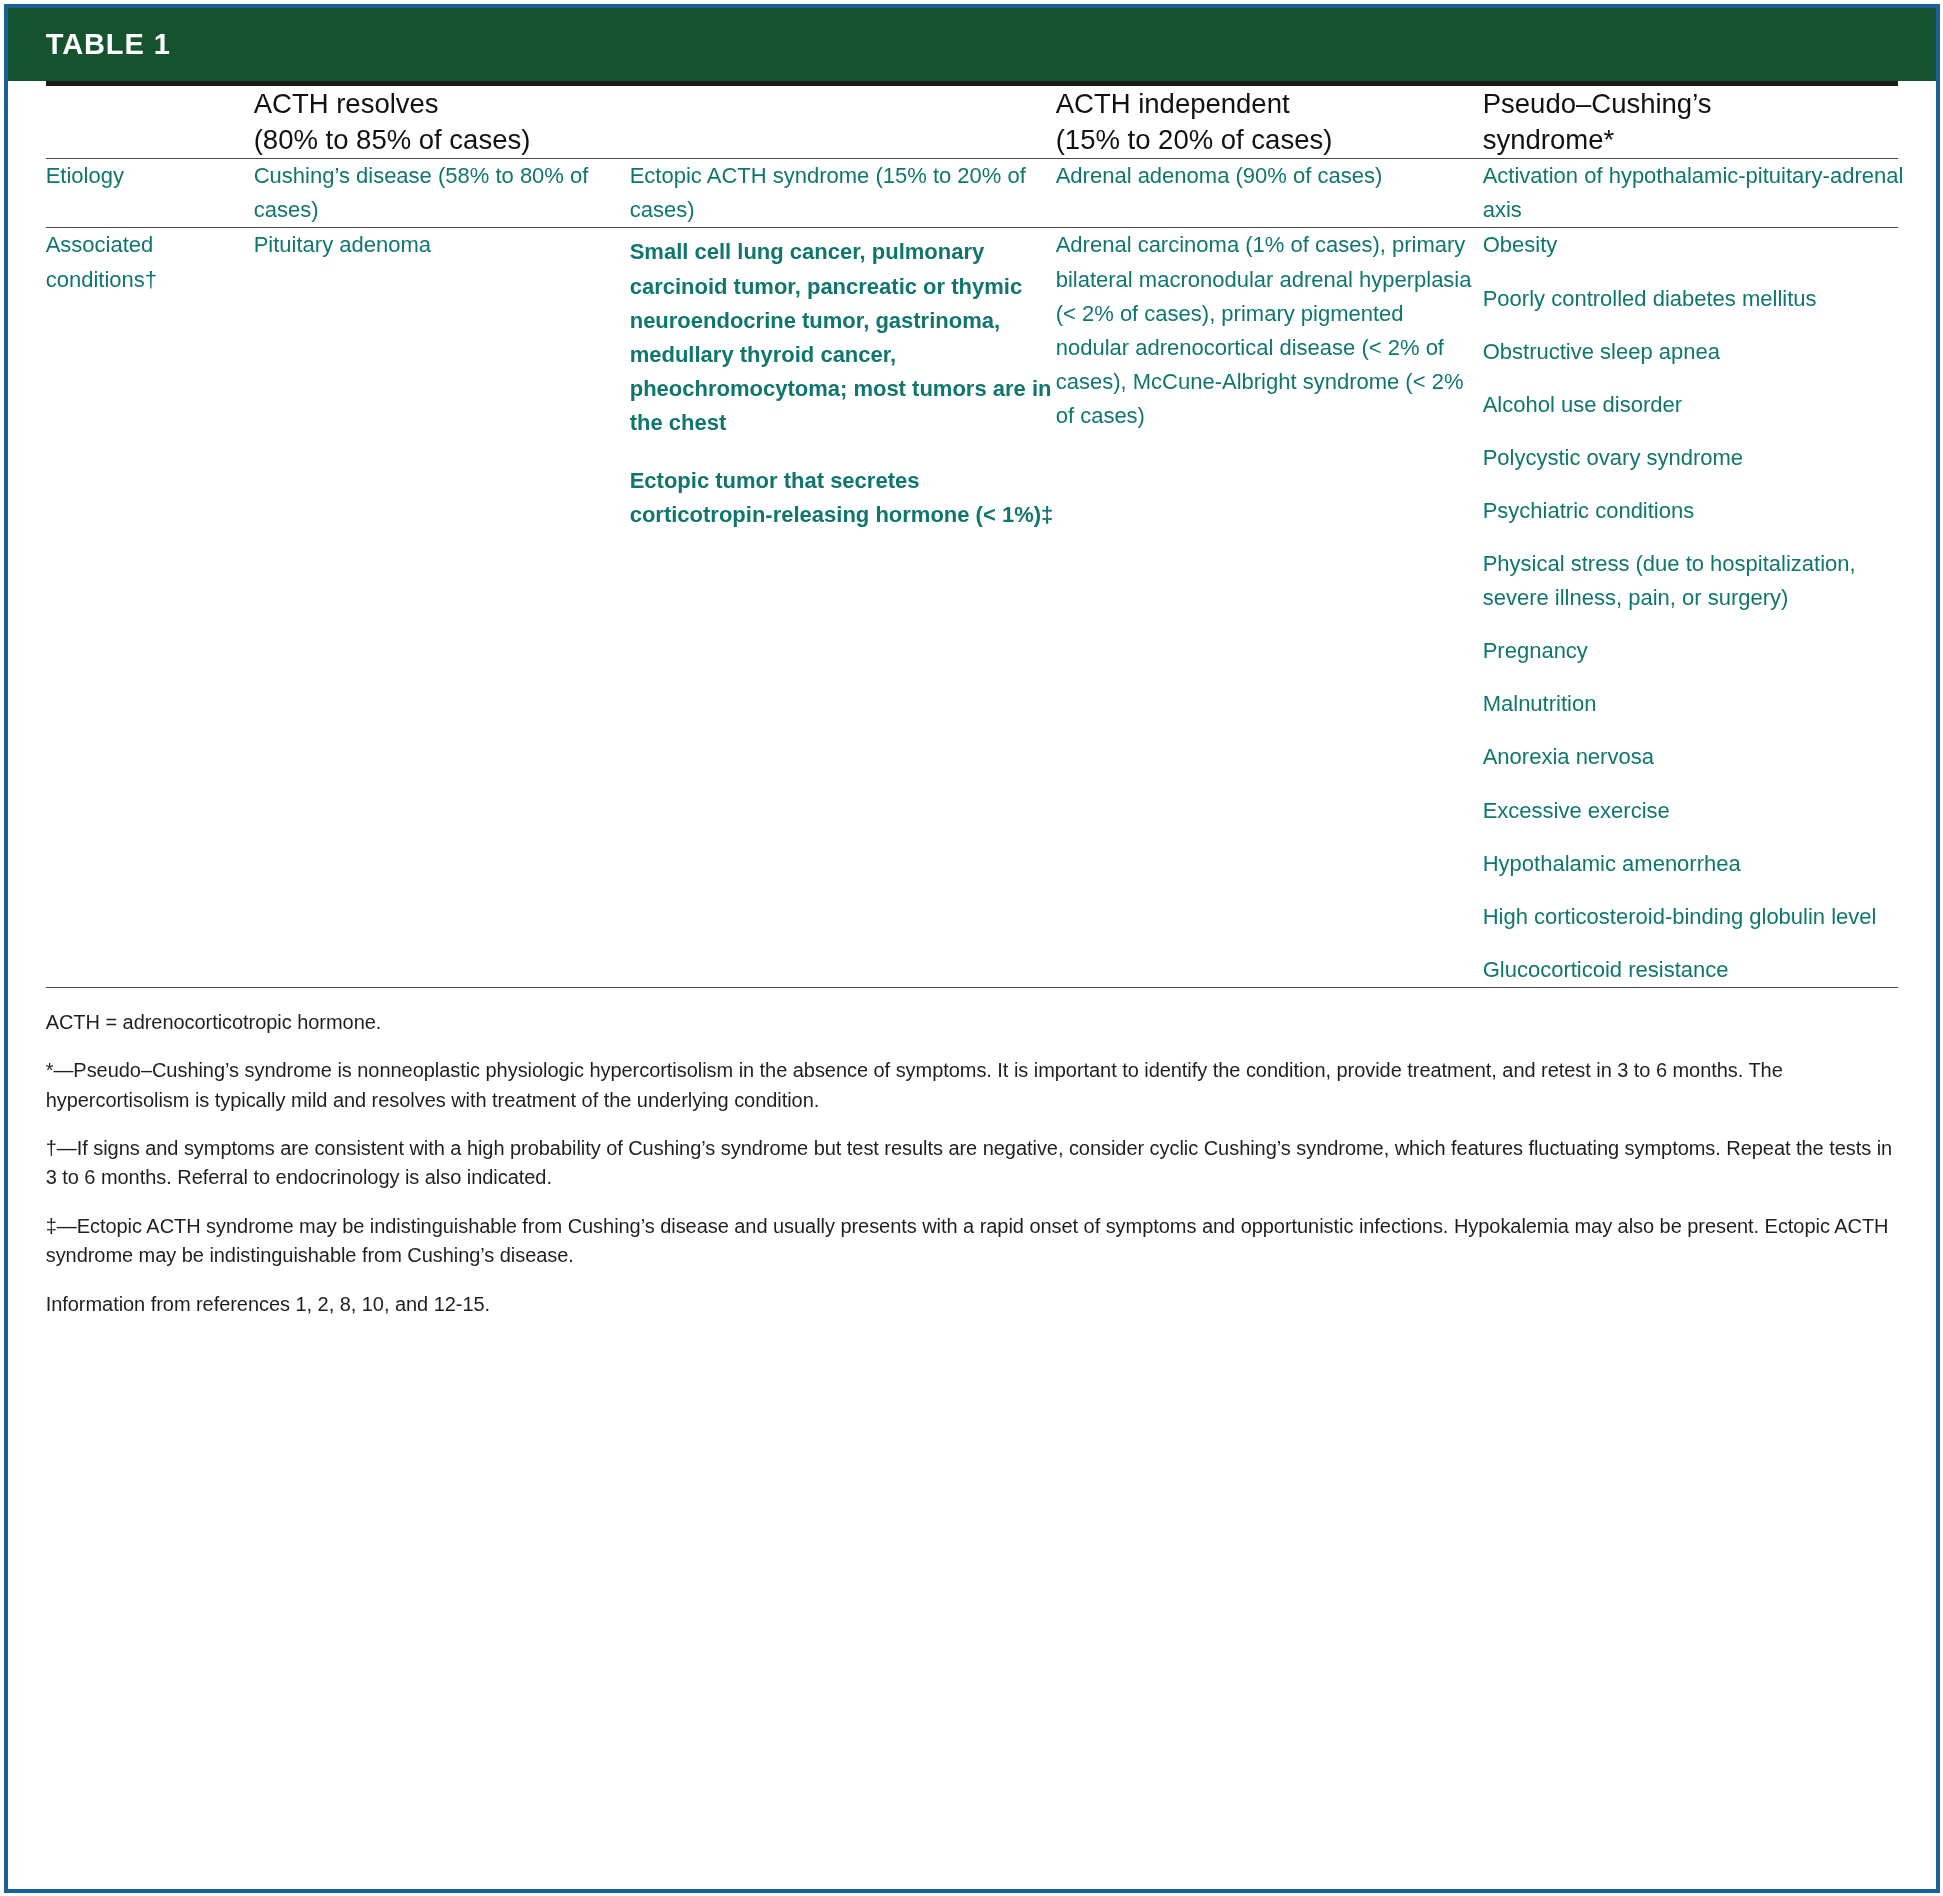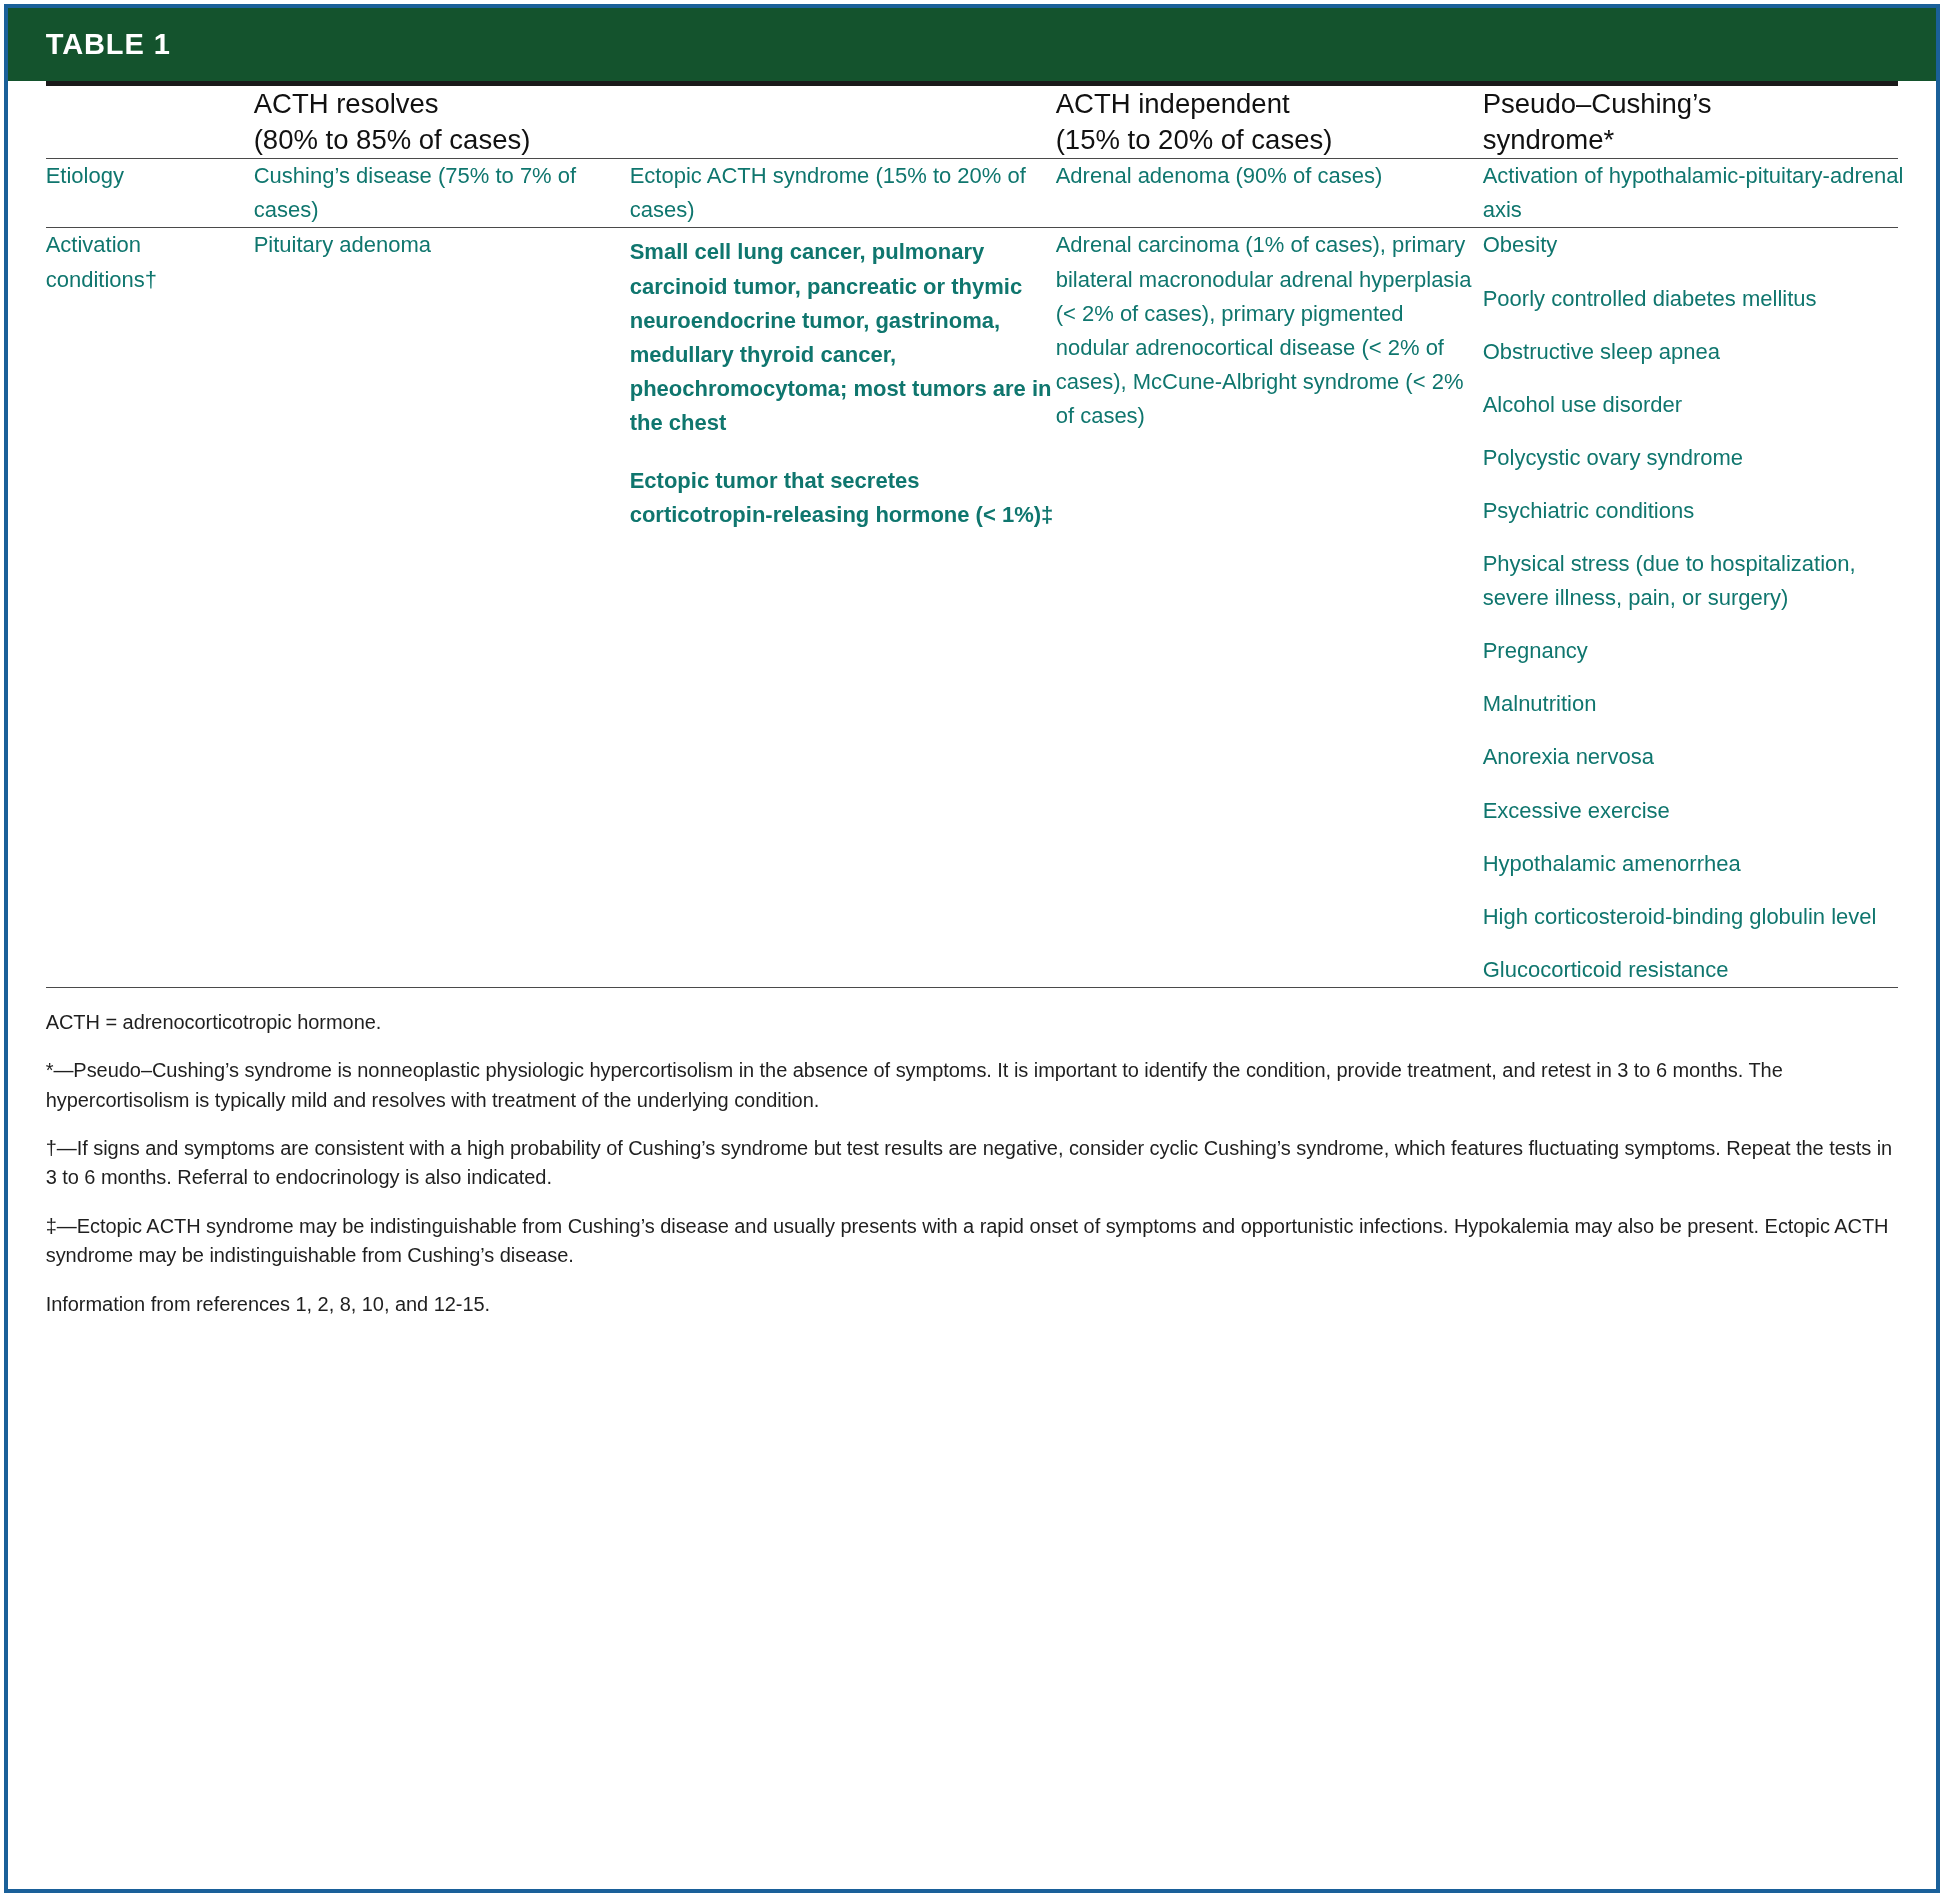--- a/index.html
+++ b/index.html
@@ -179,41 +179,41 @@
         <colgroup>
           <col class="c1">
             <col class="c2">
             <col class="c3">
             <col class="c4">
             <col class="c5">
         </colgroup>
         <tbody>
           <tr class="row-etiology">
             <td class="body-cell">Etiology</td>
-            <td class="body-cell">Cushing’s disease (75% to 7% of cases)</td>
+            <td class="body-cell">Cushing’s disease (58% to 80% of cases)</td>
             <td class="body-cell">Ectopic ACTH syndrome (15% to 20% of cases)</td>
             <td class="body-cell">Adrenal adenoma (90% of cases)</td>
             <td class="body-cell">Activation of hypothalamic-pituitary-adrenal axis</td>
           </tr>
         </tbody>
       </table>
 
       <div class="rule-thin"></div>
 
       <table class="grid">
         <colgroup>
           <col class="c1">
             <col class="c2">
             <col class="c3">
             <col class="c4">
             <col class="c5">
         </colgroup>
         <tbody>
           <tr class="row-assoc">
-            <td class="body-cell">Activation conditions†</td>
+            <td class="body-cell">Associated conditions†</td>
 
             <td class="body-cell">Pituitary adenoma</td>
 
             <td class="body-cell">
               <p class="cell-para">Small cell lung cancer, pulmonary carcinoid tumor, pancreatic or thymic neuroendocrine tumor, gastrinoma, medullary thyroid cancer, pheochromocytoma; most tumors are in the chest</p>
               <p class="cell-para">Ectopic tumor that secretes corticotropin-releasing hormone (&lt; 1%)‡</p>
             </td>
 
             <td class="body-cell">Adrenal carcinoma (1% of cases), primary bilateral macronodular adrenal hyperplasia (&lt; 2% of cases), primary pigmented nodular adrenocortical disease (&lt; 2% of cases), McCune-Albright syndrome (&lt; 2% of cases)</td>
 

